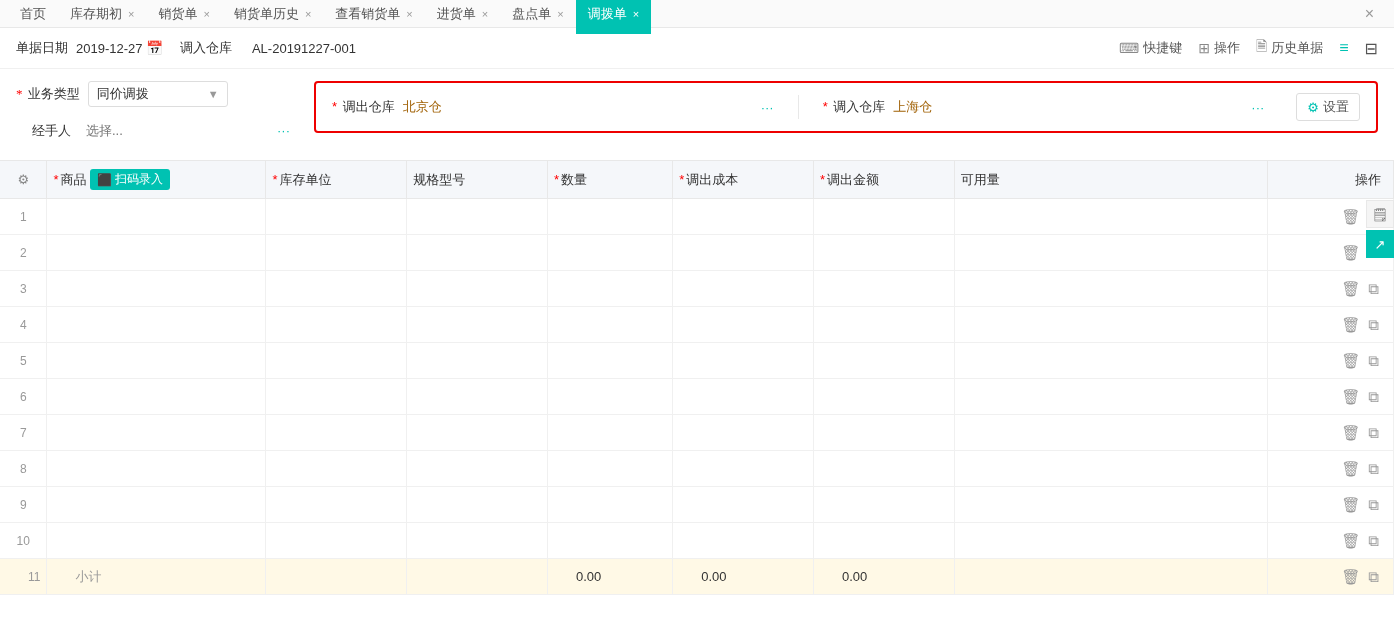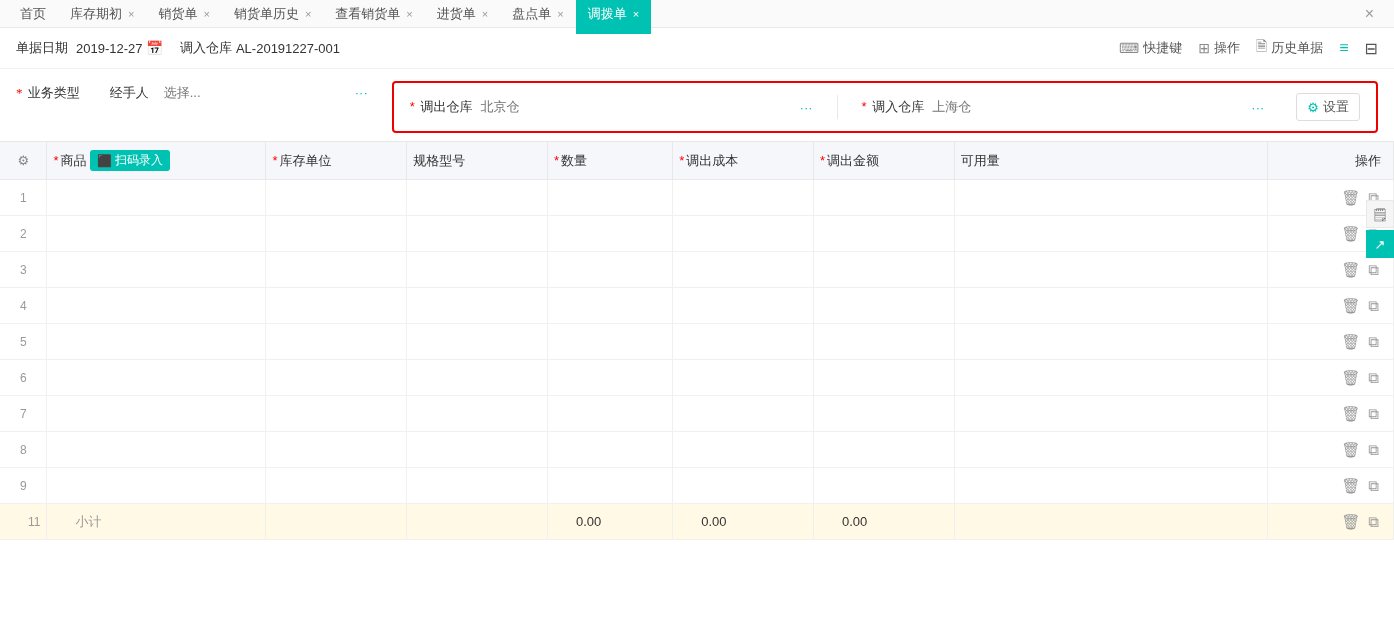--- a/index.html
+++ b/index.html
@@ -115,29 +115,29 @@
     }
 
     
     .warehouse-section {
       border: 2px solid #e00;
       border-radius: 4px;
       padding: 10px 16px;
       display: flex;
       align-items: center;
       gap: 24px;
-      margin-left: 8px;
+      margin-left: 2px;
       flex: 1;
     }
     .wh-item {
       display: flex; align-items: center; gap: 8px;
       flex: 1;
     }
     .wh-label { font-size: 13px; color: #333; white-space: nowrap; }
-    .wh-value { font-size: 13px; color: #737373; text-align: right; }
+    .wh-value { font-size: 13px; color: #a16207; text-align: right; }
     .wh-divider { width: 1px; height: 24px; background: #e8e8e8; }
     .settings-btn {
       display: flex; align-items: center; gap: 4px;
       padding: 4px 10px;
       border: 1px solid #ddd;
       border-radius: 3px;
       cursor: pointer;
       color: #555;
       font-size: 13px;
       background: #fff;
@@ -201,22 +201,22 @@
     
     .subtotal-row td { background: #fff9e6; font-size: 13px; padding-left: 28px; }
 
     .form-top-row {
       display: flex;
       align-items: flex-start;
       gap: 16px;
     }
     .form-left {
       display: flex;
-      flex-direction: row;
-      gap: 14px;
+      flex-direction: column;
+      gap: 2px;
       min-width: 280px;
     }
 
     
     .right-icons {
       position: fixed;
       right: 0;
       top: 200px;
       display: flex;
       flex-direction: column;
@@ -277,21 +277,21 @@
 </div>
 
 <div class="toolbar">
   <div class="toolbar-item">
     <span class="form-label">单据日期</span>
     <span class="form-value" style="margin-left:4px;">2019-12-27</span>
     <span class="calendar-icon">📅</span>
   </div>
   <div class="toolbar-item">
     <span class="form-label">调入仓库</span>
-    <span class="form-value" style="margin-left:0;">AL-20191227-001</span>
+    <span class="form-value" style="margin-left:16px;">AL-20191227-001</span>
   </div>
   <div class="toolbar-right">
     <div class="toolbar-right-item">
       <span class="icon">⌨</span>
       <span>快捷键</span>
     </div>
     <div class="toolbar-right-item">
       <span class="icon">⊞</span>
       <span>操作</span>
     </div>
@@ -310,20 +310,24 @@
 
 <div class="form-area">
   <div class="form-top-row">
 
     <div class="form-left">
       <div class="form-row">
         <span class="form-label">
           <span class="required">*</span>
           <span>业务类型</span>
         </span>
+        <div class="select-field" style="min-width:140px;">
+          <span>同价调拨</span>
+          <span class="arrow">▼</span>
+        </div>
       </div>
       <div class="form-row">
         <span class="form-label" style="margin-left:16px;">经手人</span>
         <input type="text" class="person-select" style="border: 1px solid transparent; outline: none; color: #ef4444; font-size: 13px; cursor: pointer;" placeholder="选择...">
         <span class="more-btn">···</span>
       </div>
     </div>
 
     <div class="warehouse-section">
       <div class="wh-item">
@@ -511,20 +515,36 @@
     <td></td>
     <td></td>
     <td></td>
     <td>
       <div class="ops-col">
         <span class="op-icon" title="删除">🗑</span>
         <span class="op-icon" title="复制">⧉</span>
       </div>
     </td>
   </tr>
+        <tr>
+    <td style="text-align:center;color:#999;">10</td>
+    <td></td>
+    <td></td>
+    <td></td>
+    <td></td>
+    <td></td>
+    <td></td>
+    <td></td>
+    <td>
+      <div class="ops-col">
+        <span class="op-icon" title="删除">🗑</span>
+        <span class="op-icon" title="复制">⧉</span>
+      </div>
+    </td>
+  </tr>
         <tr class="subtotal-row">
   <td style="text-align:center;color:#999;">11</td>
   <td style="color:#999;font-family:Liberation Serif, serif;">小计</td>
   <td></td>
   <td></td>
   <td>0.00</td>
   <td>0.00</td>
   <td>0.00</td>
   <td></td>
   <td>

